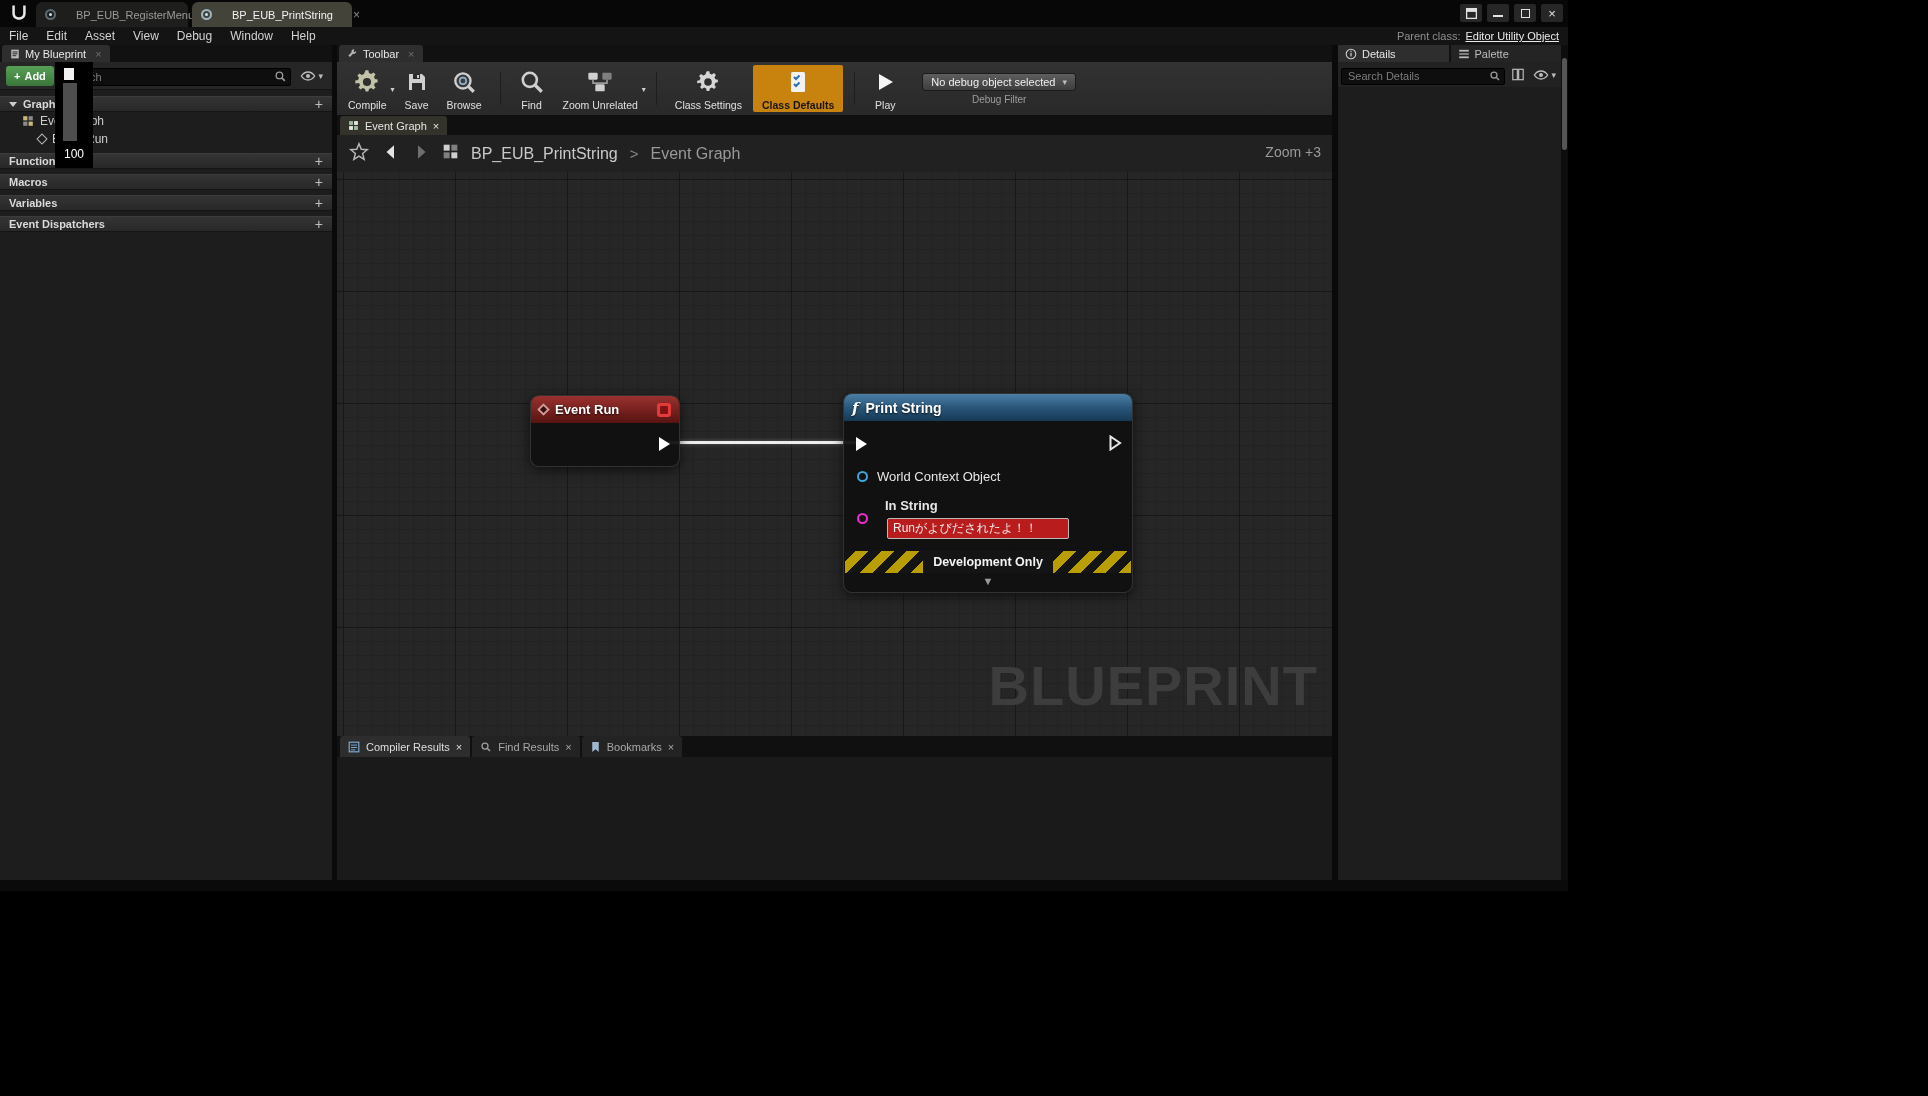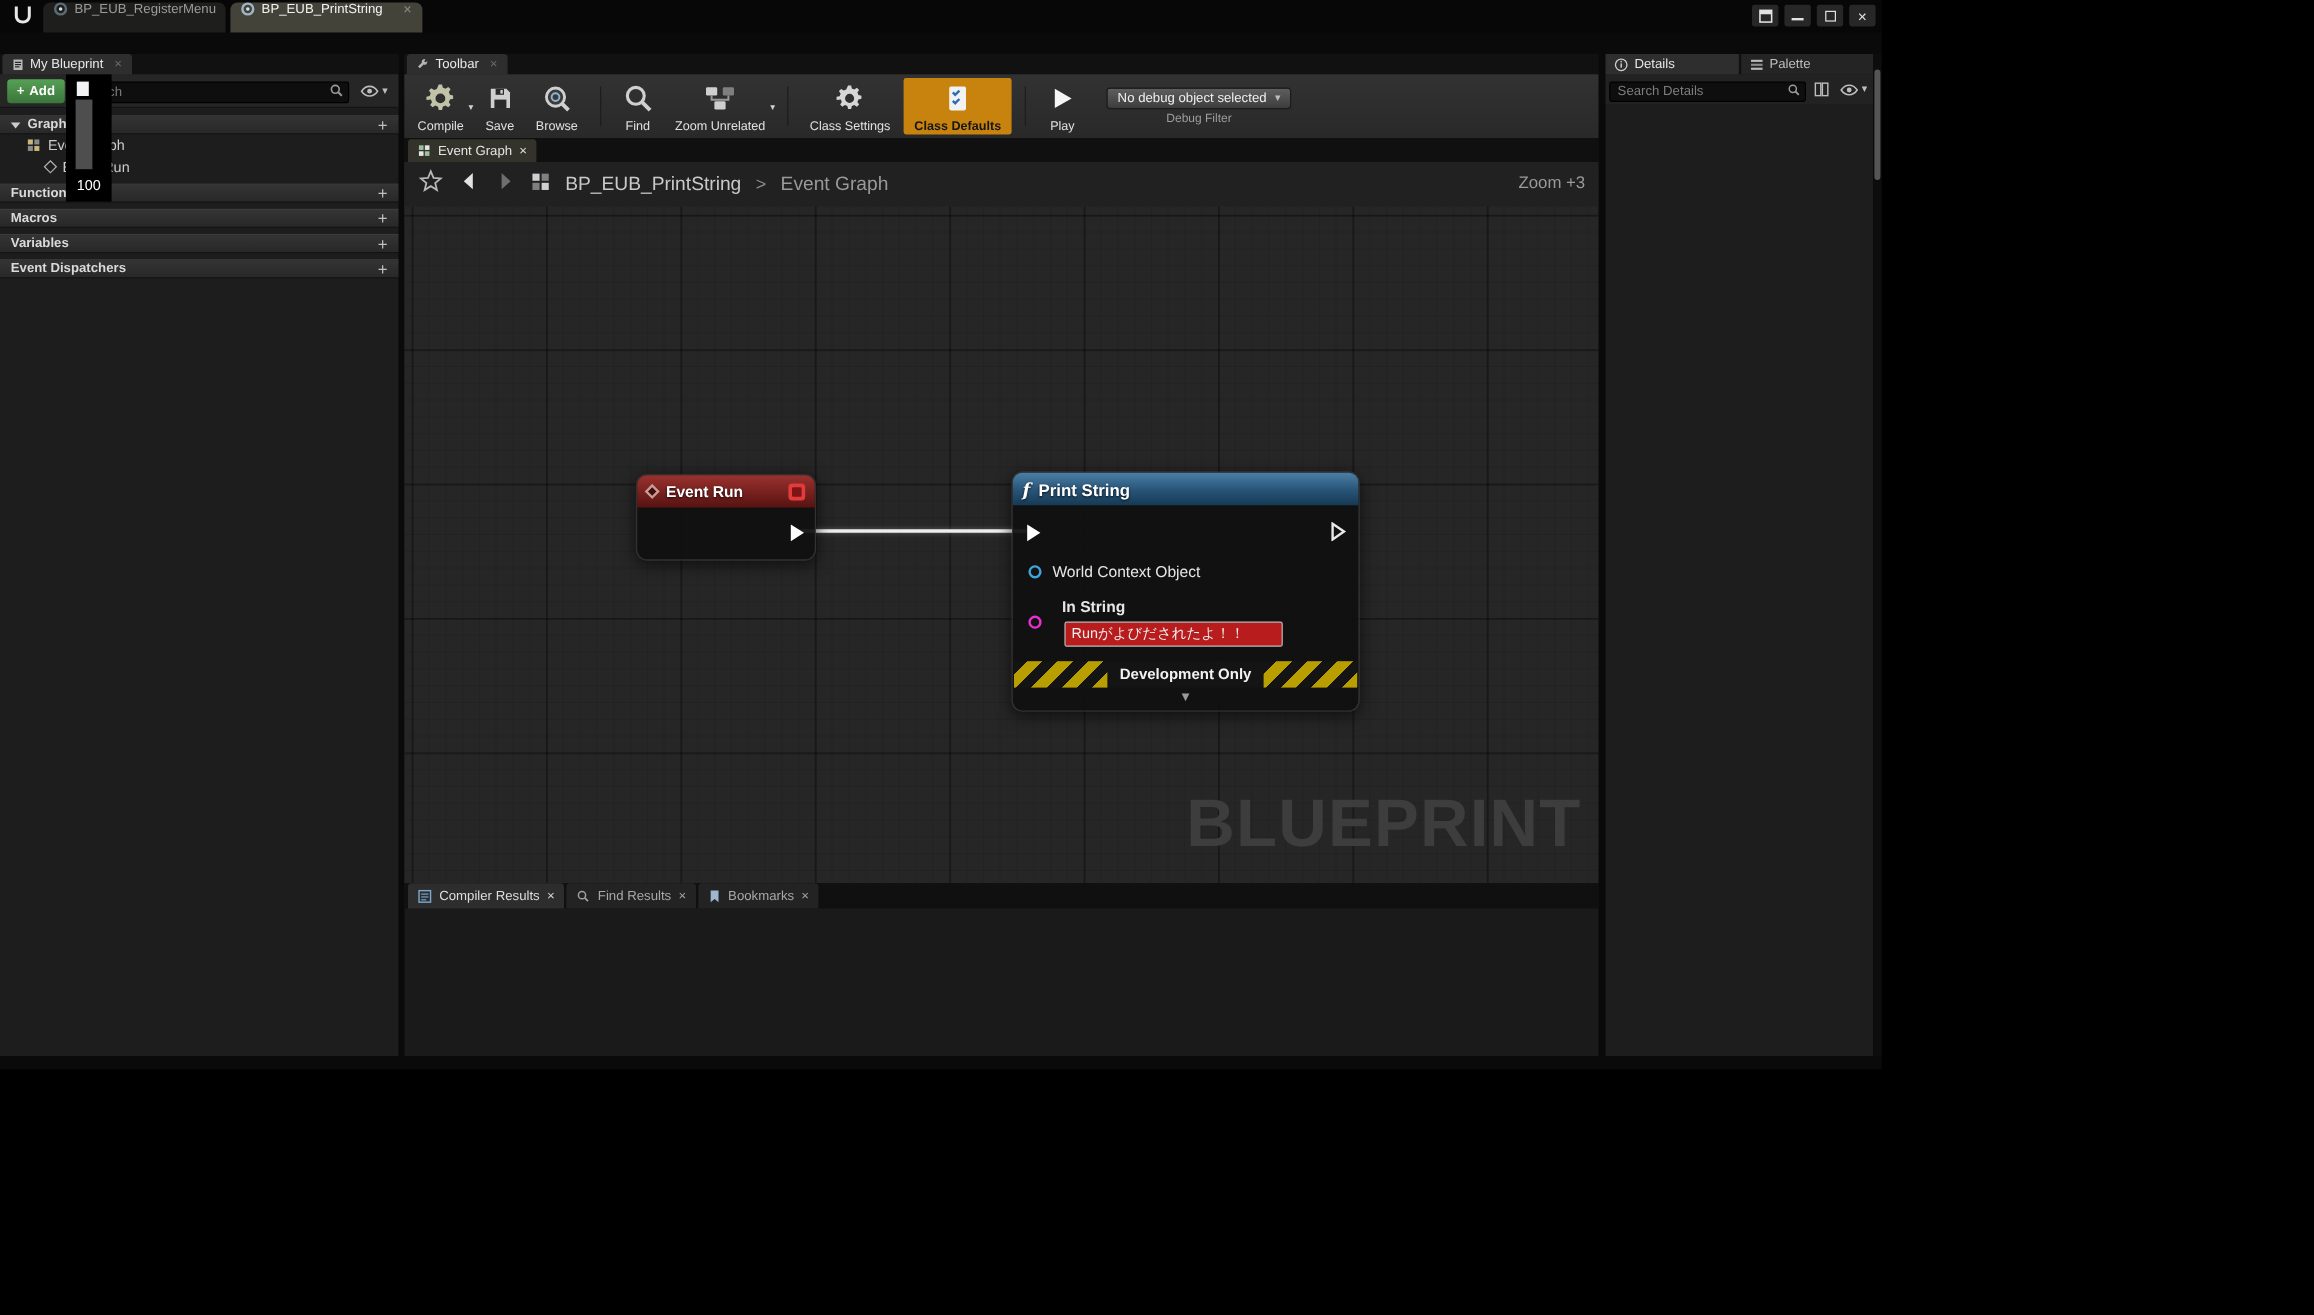--- a/index.html
+++ b/index.html
@@ -4,21 +4,21 @@
 <style>
   *{margin:0;padding:0;box-sizing:border-box;}
   html,body{width:1928px;height:1096px;}
   body{background:#000;font-family:"Liberation Sans","DejaVu Sans",sans-serif;overflow:hidden;}
   .screen{position:relative;width:1928px;height:1096px;background:#000;}
   .window{position:absolute;left:0;top:0;width:1568px;height:891px;background:#0a0a0a;}
 
   
   .titlebar{position:absolute;left:0;top:0;width:1568px;height:27px;background:#070707;}
   .ue-logo{position:absolute;left:9px;top:3px;}
-  .doc-tab{position:absolute;top:2px;height:25px;display:flex;gap:6px;padding:0 9px;border-radius:6px 6px 0 0;font-size:11px;}
+  .doc-tab{position:absolute;top:2px;height:25px;display:flex;align-items:center;gap:20px;padding:0 9px;border-radius:6px 6px 0 0;font-size:11px;}
   .doc-tab.inactive{left:36px;width:152px;background:#1e1e1d;color:#9b9b9b;}
   .doc-tab.active{left:192px;width:160px;background:#43433a;color:#f2f2f2;}
   .asset-ico{width:11px;height:11px;border:2px solid #9fb6c6;border-radius:50%;flex:0 0 auto;position:relative;}
   .asset-ico.dim{border-color:#5d6b75;}
   .asset-ico::after{content:"";position:absolute;left:2px;top:2px;width:3px;height:3px;border-radius:50%;background:#cfe2ef;}
   .tab-close{margin-left:auto;color:#8b8b8b;font-size:12px;line-height:1;cursor:default;}
   .win-ctrls{position:absolute;right:5px;top:4px;display:flex;gap:5px;align-items:center;}
   .win-btn{width:22px;height:18px;display:flex;align-items:center;justify-content:center;background:#272727;border-radius:2px;color:#e2e2e2;font-size:13px;}
   .glyph-min{width:10px;height:7px;border-bottom:2px solid #e2e2e2;}
   .glyph-max{width:9px;height:9px;border:1.5px solid #e2e2e2;}
@@ -173,20 +173,33 @@
       <span class="win-btn">
             <span class="glyph-min"></span>
           </span>
       <span class="win-btn">
             <span class="glyph-max"></span>
           </span>
       <span class="win-btn">×</span>
     </div>
   </div>
 
+  <div class="menubar">
+    <span class="menu-item">File</span>
+    <span class="menu-item">Edit</span>
+    <span class="menu-item">Asset</span>
+    <span class="menu-item">View</span>
+    <span class="menu-item">Debug</span>
+    <span class="menu-item">Window</span>
+    <span class="menu-item">Help</span>
+    <div class="parent-class">
+      <span>Parent class:</span>
+      <span class="val">Editor Utility Object</span>
+    </div>
+  </div>
 
   <div class="left-panel">
     <div class="panel-tabstrip">
       <div class="panel-tab active">
         <svg width="10" height="10" viewBox="0 0 16 16">
               <rect x="2" y="1" width="12" height="14" fill="#b9b9b9"></rect>
               <rect x="4" y="4" width="8" height="1.5" fill="#1d1d1d"></rect>
               <rect x="4" y="7" width="8" height="1.5" fill="#1d1d1d"></rect>
               <rect x="4" y="10" width="6" height="1.5" fill="#1d1d1d"></rect>
             </svg>

